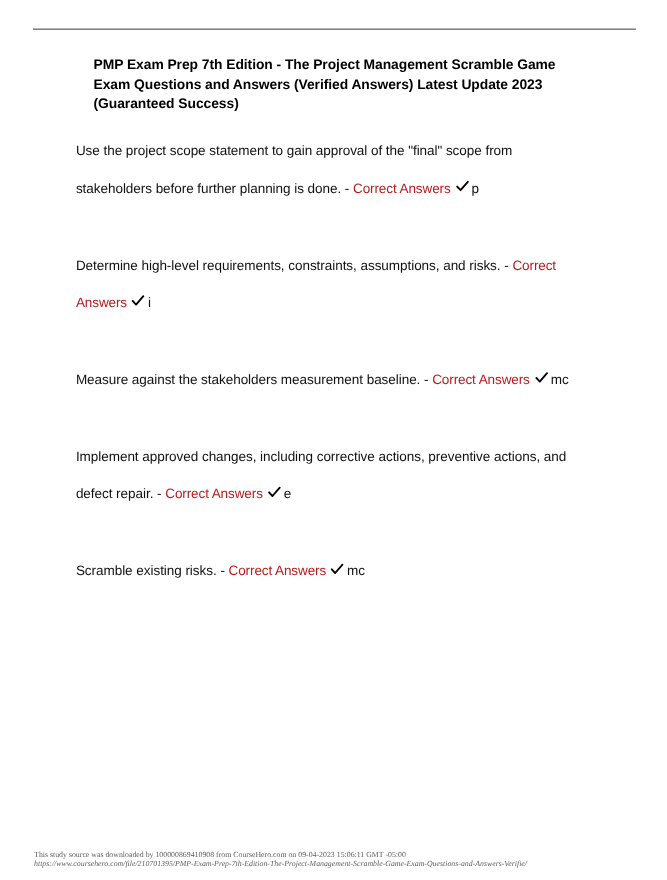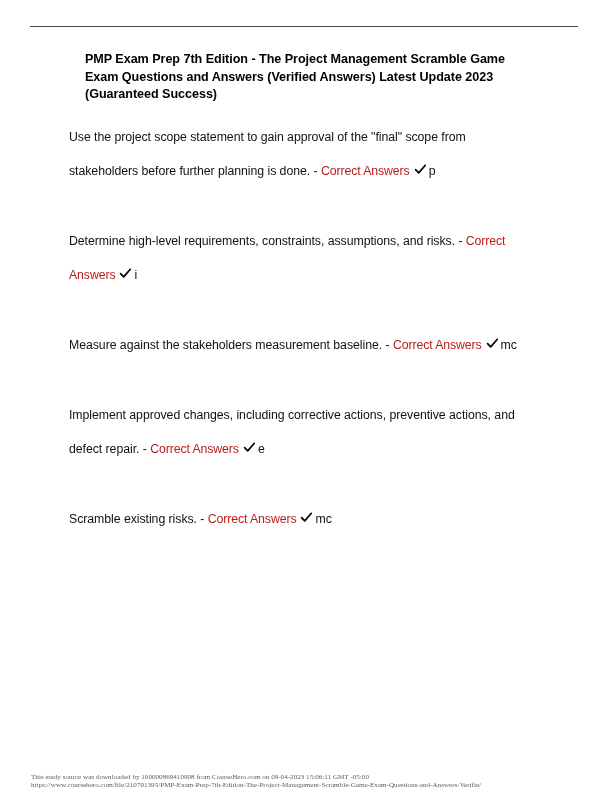--- a/index.html
+++ b/index.html
@@ -103,21 +103,21 @@
     left: 31px;
     width: 560px;
     font-family: "Liberation Serif", "DejaVu Serif", serif;
     font-size: 7.1px;
     line-height: 9px;
     color: #5d5d5d;
     letter-spacing: 0.01px;
     white-space: nowrap;
   }
   .footer-download { top: 753px; margin-top: 20px; }
-  .footer-url { top: 781px; }
+  .footer-url { top: 781px; font-style: italic; }
 </style>
 </head>
 <body>
 
 <div class="page">
 
   <div class="top-rule"></div>
 
   <div class="content">
 

